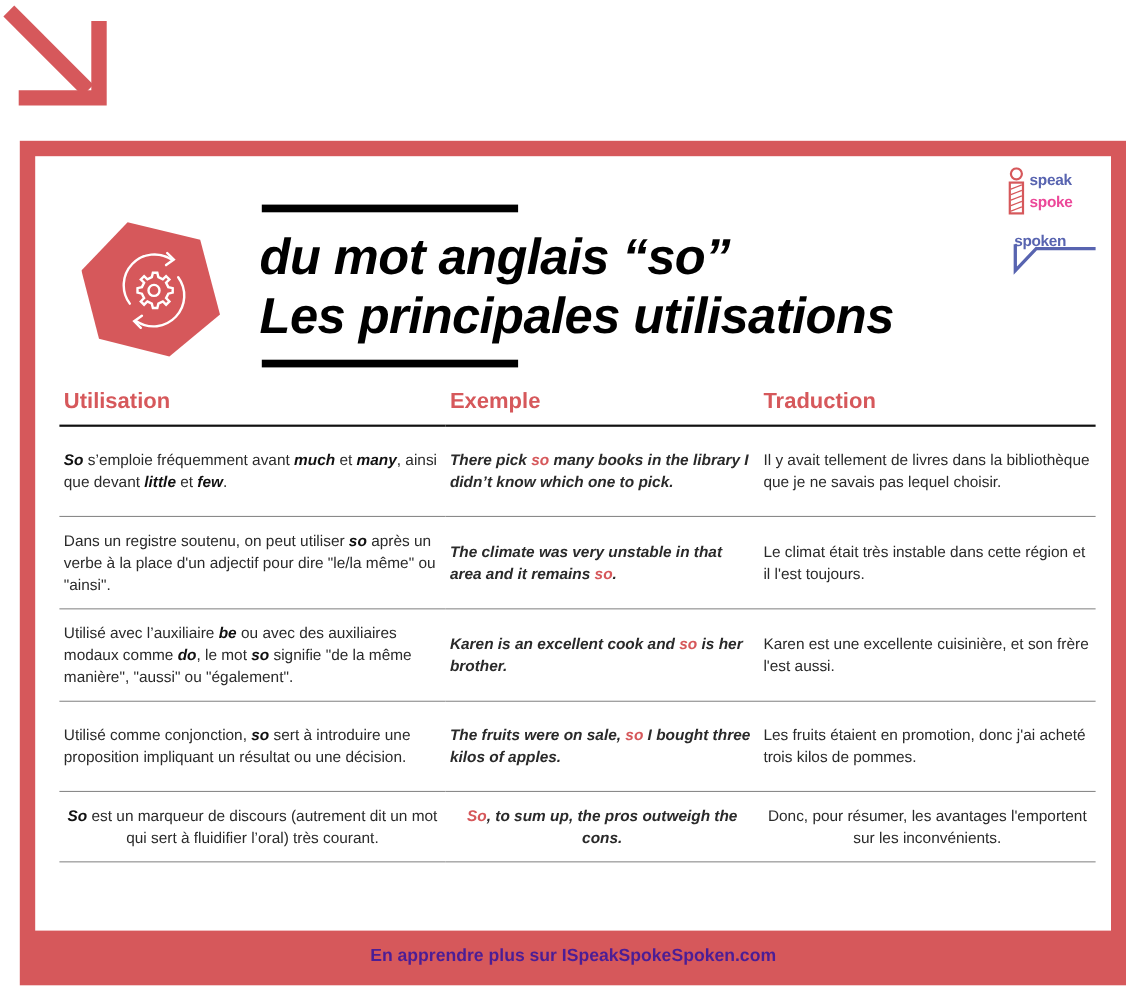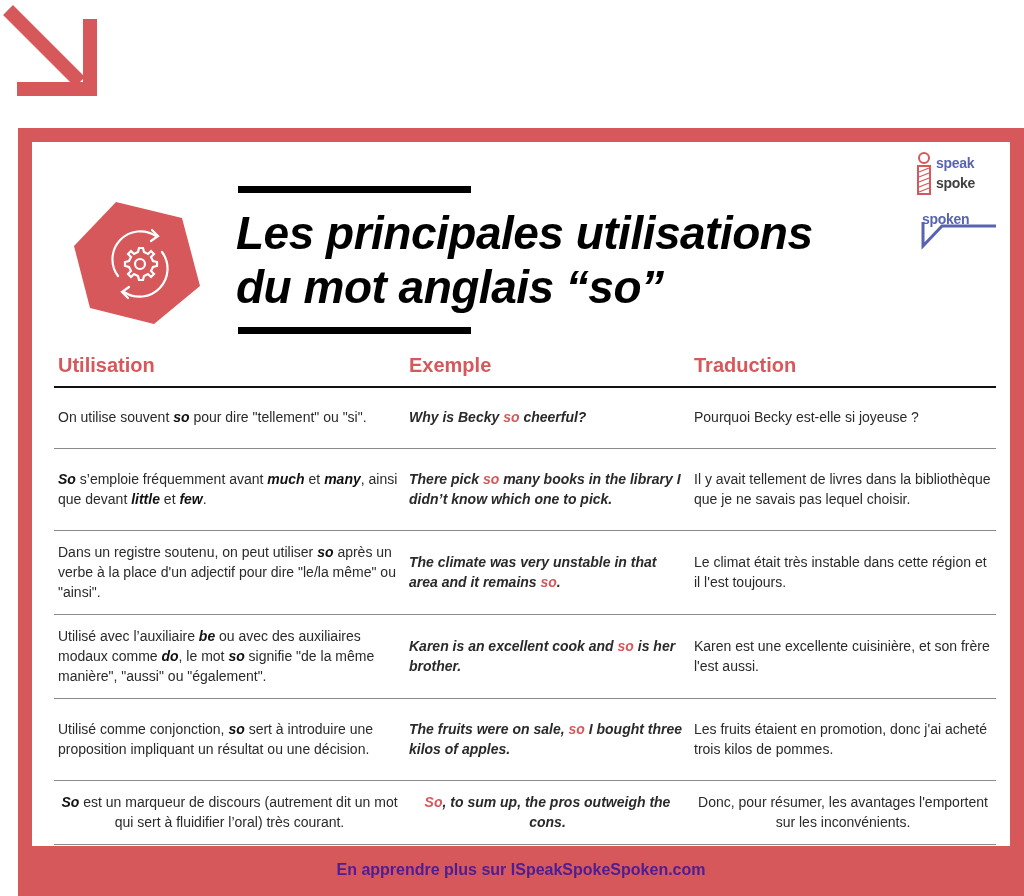--- a/index.html
+++ b/index.html
@@ -25,21 +25,21 @@
     .title {
       position: absolute; left: 236px; top: 206px; width: 660px;
       font-family: "Liberation Sans", sans-serif; font-weight: 700; font-style: italic;
       font-size: 46px; line-height: 54px; color: #000; letter-spacing: -0.5px;
     }
     .title span { display: block; }
 
     .logo { position: absolute; left: 912px; top: 150px; width: 90px; height: 100px; }
     .logo .word { position: absolute; left: 24px; font-weight: 700; font-size: 14px; line-height: 20px; letter-spacing: -0.3px; }
     .logo .w1 { top: 3px; color: #5864b0; }
-    .logo .w2 { top: 23px; color: #404040; }
+    .logo .w2 { top: 23px; color: #ec4899; }
     .logo .w3 { top: 59px; left: 10px; color: #5864b0; }
     .logo svg { position: absolute; }
 
     table.uses {
       position: absolute; left: 54px; top: 346px; width: 942px;
       border-collapse: collapse; font-size: 14px; line-height: 20px;
     }
     table.uses th {
       text-align: left; color: #d6585b; font-weight: 700; font-size: 20px;
       padding: 9px 4px 11px 4px; border-bottom: 2px solid #111;
@@ -84,22 +84,22 @@
     <polyline points="78,34 84,40 77,45"></polyline>
     <path d="M88,56 A28,28 0 0 1 50,96"></path>
     <polyline points="54,102 48,96 55,91"></polyline>
     <circle cx="66" cy="68" r="5"></circle>
     <path d="M66,52 l3,0 1,4 4,2 3,-3 3,3 -3,3 2,4 4,1 0,4 -4,1 -2,4 3,3 -3,3 -3,-3 -4,2 -1,4 -4,0 -1,-4 -4,-2 -3,3 -3,-3 3,-3 -2,-4 -4,-1 0,-4 4,-1 2,-4 -3,-3 3,-3 3,3 4,-2 1,-4 z"></path>
   </g>
 </svg>
 
 <div class="title-rule top"></div>
 <h1 class="title">
+  <span>du mot anglais “so”</span>
   <span>Les principales utilisations</span>
-  <span>du mot anglais “so”</span>
 </h1>
 <div class="title-rule bottom"></div>
 
 <div class="logo">
   <svg style="left:2px;top:2px;" width="20" height="44" viewBox="0 0 20 44">
     <circle cx="10" cy="6" r="5" fill="none" stroke="#d6585b" stroke-width="2"></circle>
     <rect x="4" y="14" width="12" height="28" fill="none" stroke="#d6585b" stroke-width="2"></rect>
     <g stroke="#d6585b" stroke-width="1.2">
       <line x1="5" y1="20" x2="15" y2="16"></line>
         <line x1="5" y1="25" x2="15" y2="21"></line>
@@ -123,25 +123,20 @@
       <col class="c3">
     </colgroup>
   <thead>
     <tr>
       <th>Utilisation</th>
       <th>Exemple</th>
       <th>Traduction</th>
     </tr>
   </thead>
   <tbody id="rows">
-      <tr class="r1">
-        <td><span>On utilise souvent </span><b class="kw">so</b><span> pour dire "tellement" ou "si".</span></td>
-        <td class="ex"><span>Why is Becky </span><span class="hl">so</span><span> cheerful?</span></td>
-        <td>Pourquoi Becky est-elle si joyeuse ?</td>
-      </tr>
       <tr class="r2">
         <td><b class="kw">So</b><span> s’emploie fréquemment avant </span><b class="kw">much</b><span> et </span><b class="kw">many</b><span>, ainsi que devant </span><b class="kw">little</b><span> et </span><b class="kw">few</b><span>.</span></td>
         <td class="ex"><span>There pick </span><span class="hl">so</span><span> many books in the library I didn’t know which one to pick.</span></td>
         <td>Il y avait tellement de livres dans la bibliothèque que je ne savais pas lequel choisir.</td>
       </tr>
       <tr class="r3">
         <td><span>Dans un registre soutenu, on peut utiliser </span><b class="kw">so</b><span> après un verbe à la place d'un adjectif pour dire "le/la même" ou "ainsi".</span></td>
         <td class="ex"><span>The climate was very unstable in that area and it remains </span><span class="hl">so</span><span>.</span></td>
         <td>Le climat était très instable dans cette région et il l'est toujours.</td>
       </tr>

